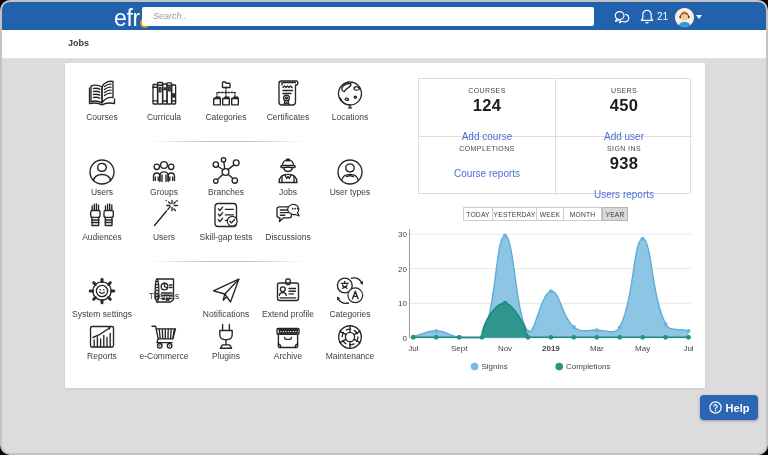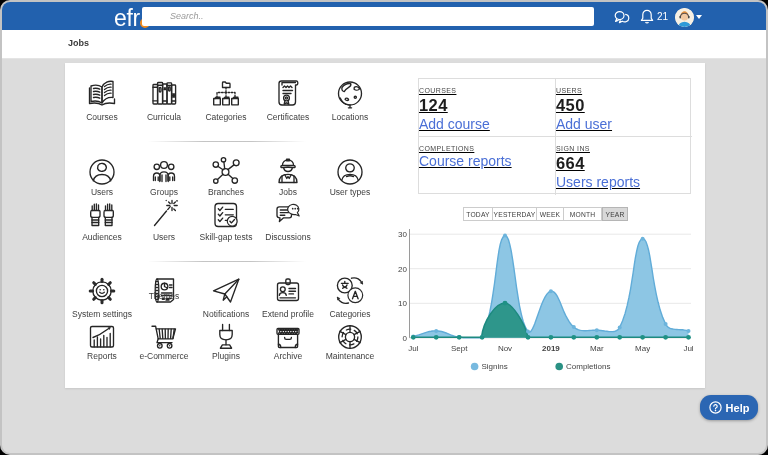--- a/index.html
+++ b/index.html
@@ -6,46 +6,46 @@
 *{box-sizing:border-box;font-family:"Liberation Sans",sans-serif;}
 #win{position:absolute;left:0;top:0;width:768px;height:455px;border-radius:10px;
   border:2px solid #c3c3c3;overflow:hidden;background:#dcdcdc;}
 #topbar{position:absolute;left:0;top:0;width:768px;height:28px;background:#2261ae;}
 #logo{position:absolute;left:66px;top:3px;color:#fff;font-size:23px;font-weight:normal;letter-spacing:-0.3px;margin-left:46px;}
 #logo .o{display:inline-block;width:10px;height:10px;border:3.2px solid #f28c1e;border-radius:50%;vertical-align:-2px;margin:0 0.5px;position:relative;}
 #logo .o i{position:absolute;left:5px;top:-7.5px;width:2.6px;height:2.6px;background:#f28c1e;border-radius:50%;}
 #logo .o em{position:absolute;left:1px;top:-6px;width:1.8px;height:1.8px;background:#f6a94b;border-radius:50%;}
 #logo .o b{position:absolute;left:8.5px;top:-4px;width:1.6px;height:1.6px;background:#f28c1e;border-radius:50%;}
 #search{position:absolute;left:140px;top:5px;width:452px;height:19px;background:#fff;border-radius:2px;
-  color:#9a9a9a;font-size:9px;font-style:italic;line-height:19px;padding-left:28px;}
+  color:#9a9a9a;font-size:9px;font-style:italic;line-height:19px;padding-left:11px;}
 .hicon{position:absolute;top:0;}
 #num21{position:absolute;left:655px;top:9px;color:#fff;font-size:10px;}
 #avatar{position:absolute;left:673px;top:6px;width:19px;height:19px;border-radius:50%;overflow:hidden;background:#f6efe4;}
 #caret{position:absolute;left:694px;top:13px;width:0;height:0;border-left:3.5px solid transparent;border-right:3.5px solid transparent;border-top:4px solid #fff;}
 #homebar{position:absolute;left:0;top:28px;width:768px;height:29px;background:#fff;border-bottom:1px solid #e4e4e4;}
 #homebar span{position:absolute;left:66px;top:8px;font-size:9px;font-weight:bold;color:#3a3a3a;}
 #card{position:absolute;left:63px;top:61px;width:640px;height:325px;background:#fff;box-shadow:0 1px 2px rgba(0,0,0,0.10);}
 .icn{position:absolute;width:34px;height:34px;}
 .icn svg{position:absolute;left:0;top:0;}
 .lbl{position:absolute;width:70px;text-align:center;font-size:8.5px;color:#3d3d3d;}
 .divider{position:absolute;left:83px;width:158px;height:1px;
   background:linear-gradient(to right,rgba(200,200,200,0),rgba(190,190,190,0.9) 35%,rgba(190,190,190,0.9) 65%,rgba(200,200,200,0));}
 #stats{position:absolute;left:353px;top:15px;width:273px;height:116px;border:1px solid #ddd;}
 #stats .vline{position:absolute;left:136px;top:0;width:1px;height:116px;background:#ddd;}
 #stats .hline{position:absolute;left:0;top:57px;width:273px;height:1px;background:#ddd;}
-.cell{position:absolute;width:136px;height:57px;text-decoration:underline;}
+.cell{position:absolute;width:136px;height:57px;text-align:center;}
 .cell .t{font-size:7px;color:#474747;letter-spacing:0.4px;margin-top:8px;}
 .cell .n{font-size:16.5px;font-weight:600;color:#1d1d1d;margin-top:2px;letter-spacing:0.4px;}
-.cell .a{font-size:14px;color:#4a6fd6;margin-top:1px;}
+.cell .a{font-size:10px;color:#4a6fd6;margin-top:16px;}
 #tabs{position:absolute;left:398px;top:144px;height:14px;display:flex;font-size:6.7px;color:#3c3c3c;}
 #tabs div{border:1px solid #ccc;border-left:none;background:#fff;display:flex;align-items:center;justify-content:center;letter-spacing:0.2px;}
 #tabs div:first-child{border-left:1px solid #ccc;}
 #tabs div.sel{background:#d8d8d8;border:1px solid #b5b5b5;}
 #chart{position:absolute;left:329px;top:163px;}
-#help{position:absolute;left:698px;top:393px;width:58px;height:25px;border-radius:11px;background:#2b66b3;color:#fff;
+#help{position:absolute;left:698px;top:393px;width:58px;height:25px;border-radius:4px;background:#2b66b3;color:#fff;
   font-size:11px;font-weight:bold;display:flex;align-items:center;justify-content:center;box-shadow:0 1px 3px rgba(0,0,0,0.3);}
 #help svg{margin-right:4px;}
 .chtxt{font-size:8px;fill:#444;}
 </style>
 </head>
 <body>
 <div id="win">
   <div id="topbar">
     <span id="logo">efr<span class="o"><i></i><em></em><b></b></span>nt</span>
     <div id="search">Search..</div>
@@ -362,21 +362,21 @@
           <div class="t">USERS</div>
           <div class="n">450</div>
           <div class="a">Add user</div>
         </div>
       <div class="cell" style="left:0;top:58px">
           <div class="t">COMPLETIONS</div>
           <div class="a">Course reports</div>
         </div>
       <div class="cell" style="left:137px;top:58px">
           <div class="t">SIGN INS</div>
-          <div class="n">664</div>
+          <div class="n">938</div>
           <div class="a">Users reports</div>
         </div>
     </div>
 
     <div id="tabs">
       <div style="width:30px">TODAY</div>
       <div style="width:44px">YESTERDAY</div>
       <div style="width:27px">WEEK</div>
       <div style="width:38px">MONTH</div>
       <div class="sel" style="width:26px">YEAR</div>

